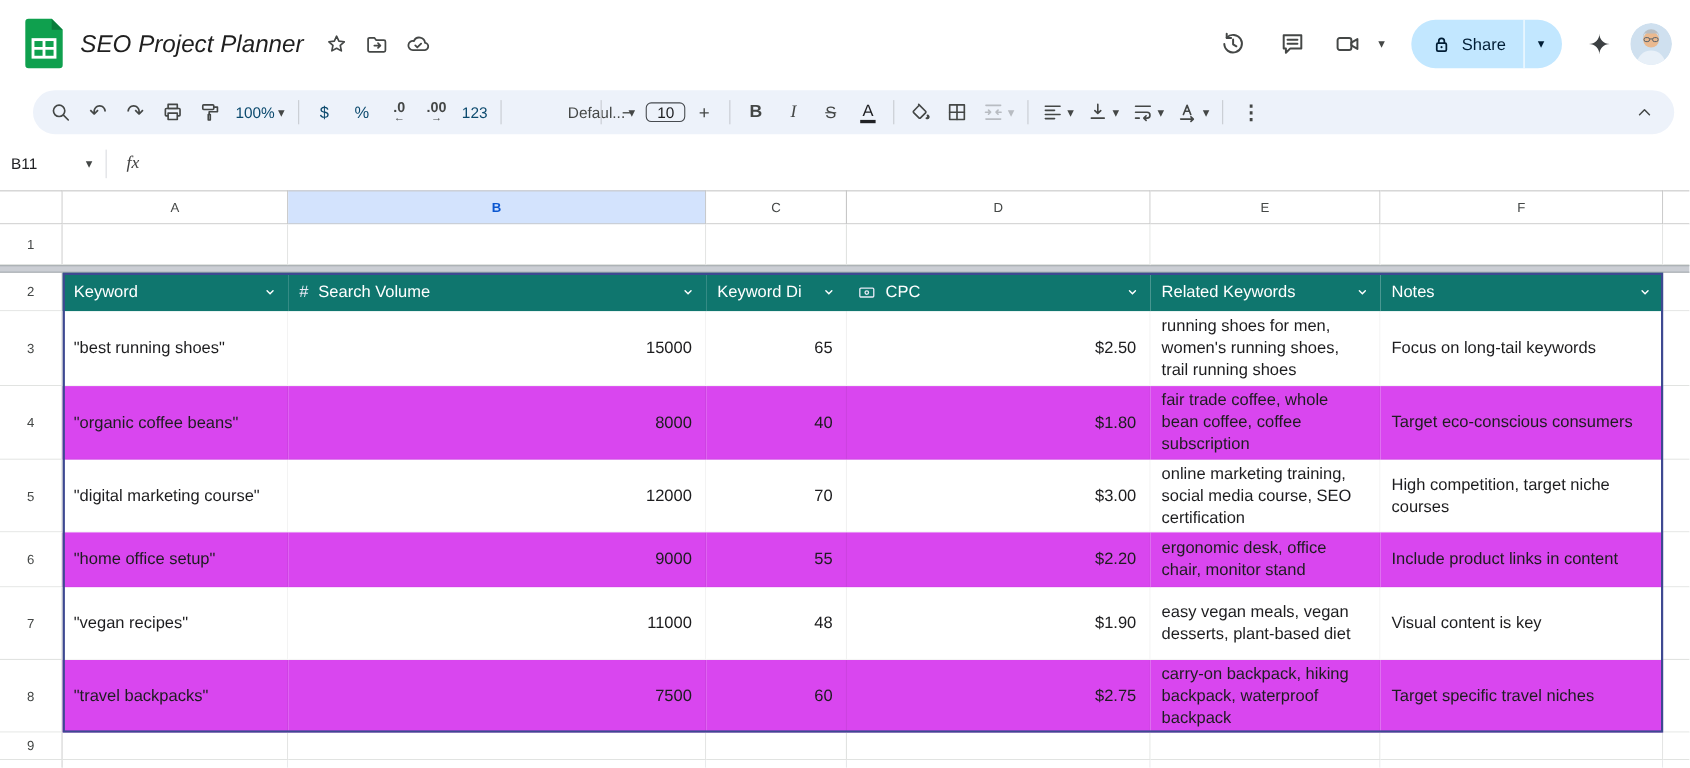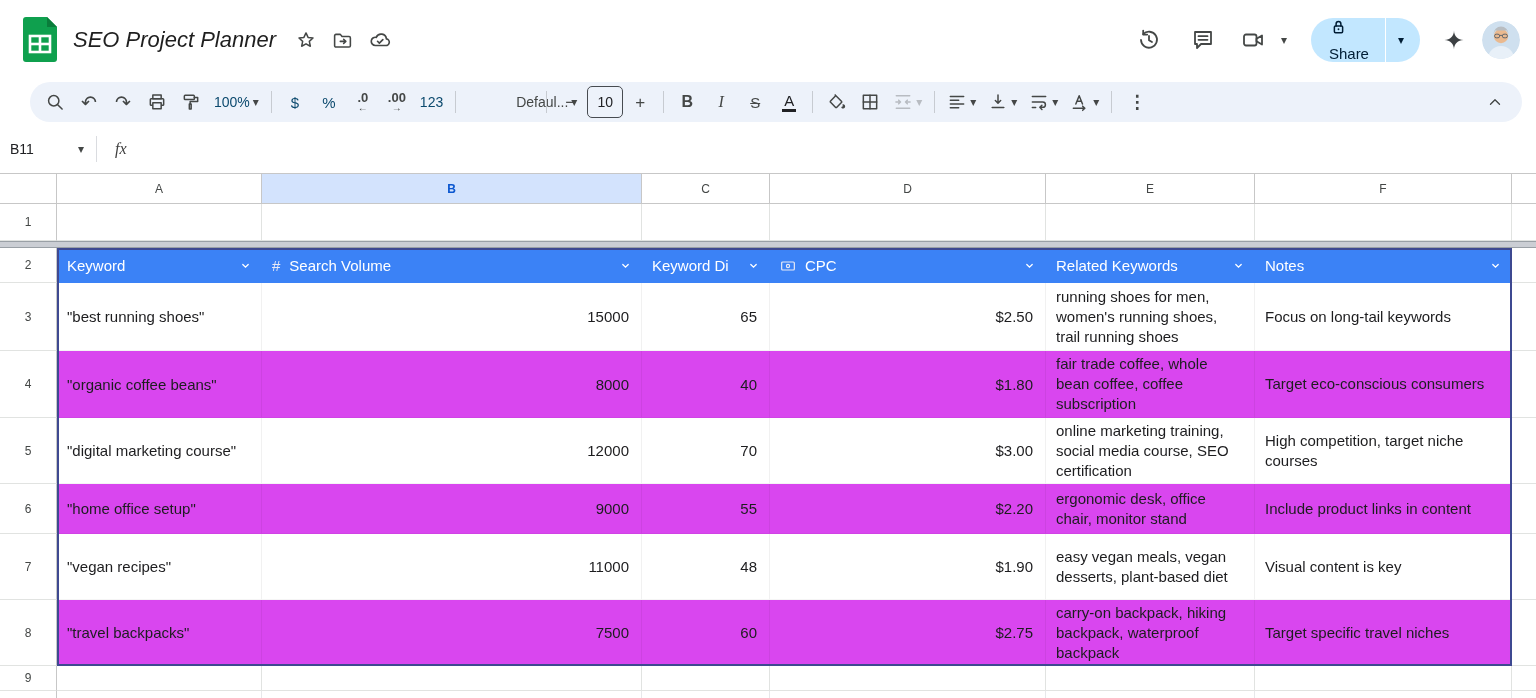--- a/index.html
+++ b/index.html
@@ -17,22 +17,22 @@
   .title-icons { display:flex; align-items:center; gap:16px; margin-left:4px; }
   .menu-row { display:flex; align-items:center; height:28px; margin-left:-8px; }
   .menu-item { font-size:15px; padding:2px 9px; border-radius:9px; cursor:pointer; white-space:nowrap; }
   .topbar-right { margin-left:auto; display:flex; align-items:center; gap:10px; padding-right:16px; }
   .tb-iconbtn { width:44px; height:44px; display:flex; align-items:center; justify-content:center;
     border:none; background:transparent; cursor:pointer; border-radius:50%; }
   .cam-group { display:flex; align-items:center; gap:2px; }
   .caret { font-size:12px; color:#444746; line-height:1; }
   .share-pill { display:flex; align-items:stretch; background:#c2e7ff; border-radius:22px; height:44px;
     margin:0 6px; overflow:hidden; }
-  .share-main { display:flex; gap:9px; padding:0 16px 0 18px; border:none;
-    background:transparent; cursor:pointer;flex-direction:column; }
+  .share-main { display:flex; align-items:center; gap:9px; padding:0 16px 0 18px; border:none;
+    background:transparent; cursor:pointer; }
   .share-label { font-size:15px; font-weight:500; color:#001d35; }
   .share-divider { width:1px; background:#ffffff; margin:0; }
   .share-caret { display:flex; align-items:center; padding:0 16px 0 12px; border:none; background:transparent; cursor:pointer; }
   .avatar-btn { width:38px; height:38px; border-radius:50%; overflow:hidden; border:none; padding:0;
     background:transparent; cursor:pointer; }
 
   
   .toolbar-wrap { height:44px; display:flex; align-items:center; background:#fff; }
   .toolbar { height:40px; margin:0 14px 0 30px; flex:1; background:#edf2fa; border-radius:20px;
     display:flex; align-items:center; padding:0 10px 0 8px; overflow:hidden; }
@@ -40,21 +40,21 @@
     justify-content:center; gap:3px; border:none; background:transparent; border-radius:6px;
     cursor:pointer; color:#444746; font-family:"Liberation Sans",sans-serif; }
   .tbtn .glyph { font-size:17px; color:#444746; line-height:1; }
   .txt14 { font-size:14px; color:#0c4a6e; }
   .vdiv { flex-shrink:0; width:1px; height:22px; background:#c7cbd1; margin:0 6px; }
   .fmt { flex-direction:column; gap:0; line-height:1; }
   .fmt-top { font-size:13px; font-weight:700; color:#444746; }
   .fmt-arr { font-size:10px; color:#444746; margin-top:-1px; }
   .fontname { width:78px; justify-content:space-between; }
   .fontname span.nm { font-size:14px; color:#444746;margin-left:48px; }
-  .fs-box { width:36px; height:32px; border:1.5px solid #474b50; border-radius:5px; display:flex;
+  .fs-box { width:36px; height:18px; border:1.5px solid #474b50; border-radius:5px; display:flex;
     align-items:center; justify-content:center; font-size:14px; color:#202124; background:transparent; cursor:text; }
   .b-bold { font-size:16px; font-weight:700; color:#444746; }
   .b-italic { font-size:16px; font-style:italic; font-family:"Liberation Serif",serif; color:#444746; }
   .b-strike { font-size:15px; text-decoration:line-through; color:#444746; }
   .b-color { font-size:15px; font-weight:500; color:#202124; border-bottom:3px solid #202124; line-height:1.15; padding:0 2px; }
   .disabled .glyph, .disabled .caret, .disabled .ic { color:#b8bcc2; stroke:#b8bcc2; }
   .toolbar-more { margin-left:2px; }
   .toolbar-collapse { margin-left:auto; }
 
   
@@ -80,21 +80,21 @@
     color:#444746; border-right:1px solid #c7c7c7; border-bottom:1px solid #e1e3e1; background:#fff; cursor:pointer; }
   .cell { display:flex; align-items:center; overflow:hidden; border-right:1px solid #e7e8ea;
     border-bottom:1px solid #ebedef; background:#fff; font-size:15px; color:#1d1d1f; cursor:cell; }
   .cell.gline { border-right:1px solid #e1e3e1; border-bottom:1px solid #e1e3e1; }
   .band .cell-t { background:#d946ef; }
   .cell-t { border-right:1px solid rgba(0,0,0,0.05); border-bottom:1px solid rgba(0,0,0,0.04); }
   .kw { padding:0 10px; white-space:nowrap; }
   .num { justify-content:flex-end; padding:0 12px; }
   .wrapc { padding:2px 10px; line-height:20px; align-items:center; }
   .frozen-band { height:7px; background:#cbced4; border-top:1px solid #9aa0a6; border-bottom:1px solid #9aa0a6; cursor:row-resize; }
-  .hcell { display:flex; align-items:center; justify-content:space-between; background:#3b82f6; color:#fff;
+  .hcell { display:flex; align-items:center; justify-content:space-between; background:#0f766e; color:#fff;
     font-size:15px; font-weight:500; padding:4px 10px; overflow:hidden; cursor:cell; border:none; }
   .hleft { display:flex; align-items:center; gap:9px; white-space:nowrap; overflow:hidden; }
   .hicon { font-size:15px; font-weight:500; color:#e8eaf6; }
   .table-outline { position:absolute; left:57px; top:75px; width:1455px; height:418px;
     border:2px solid #3e4991; pointer-events:none; }
 </style>
 </head>
 <body>
 
 <div class="topbar">

